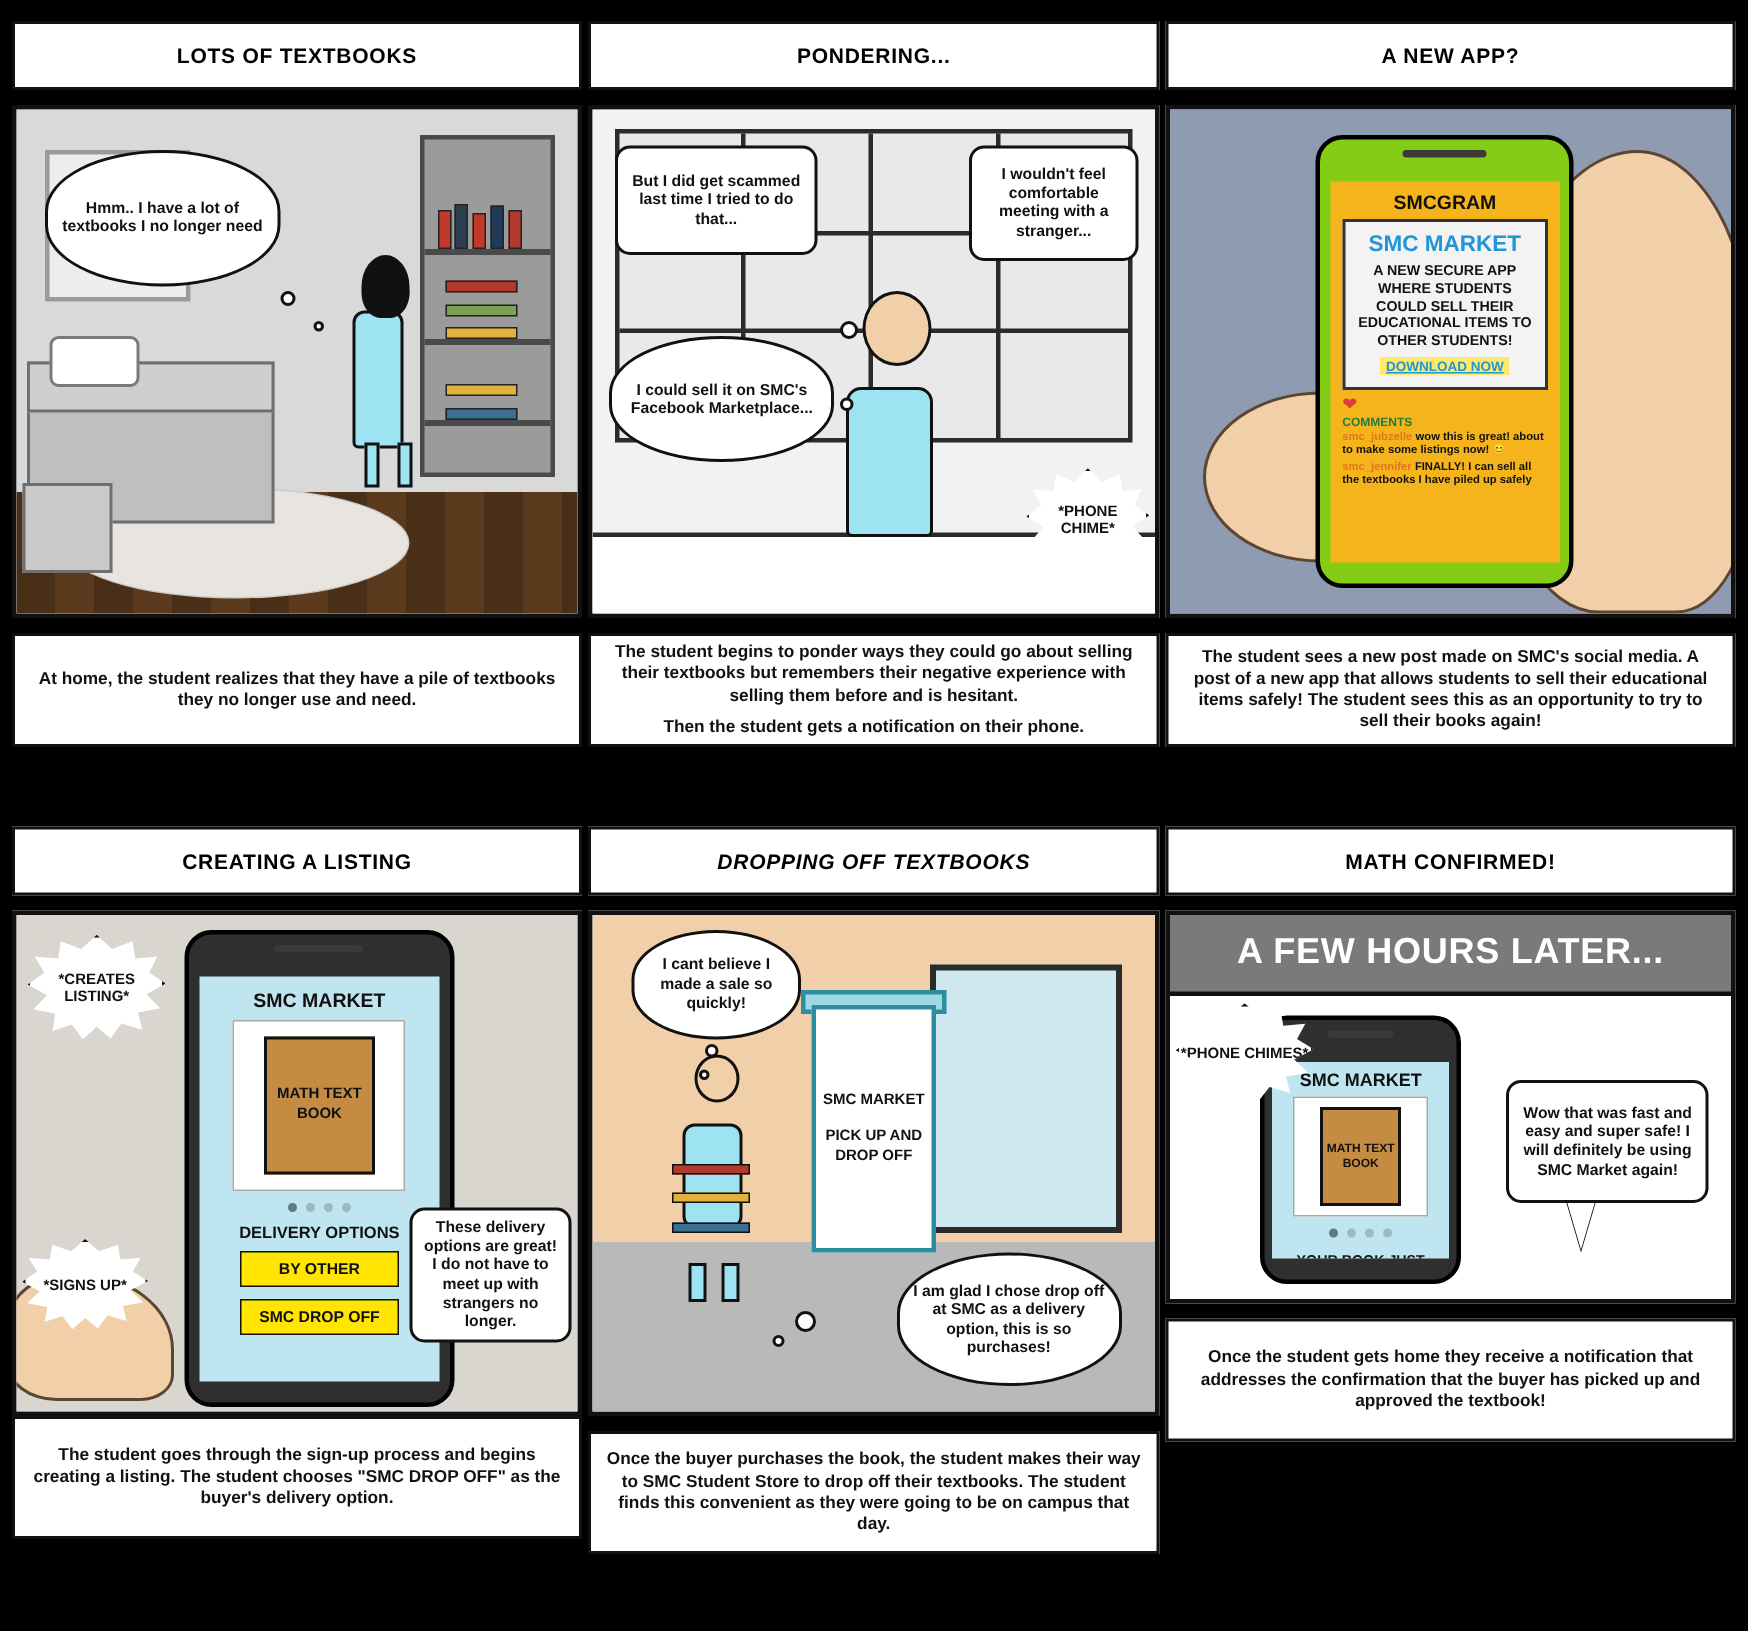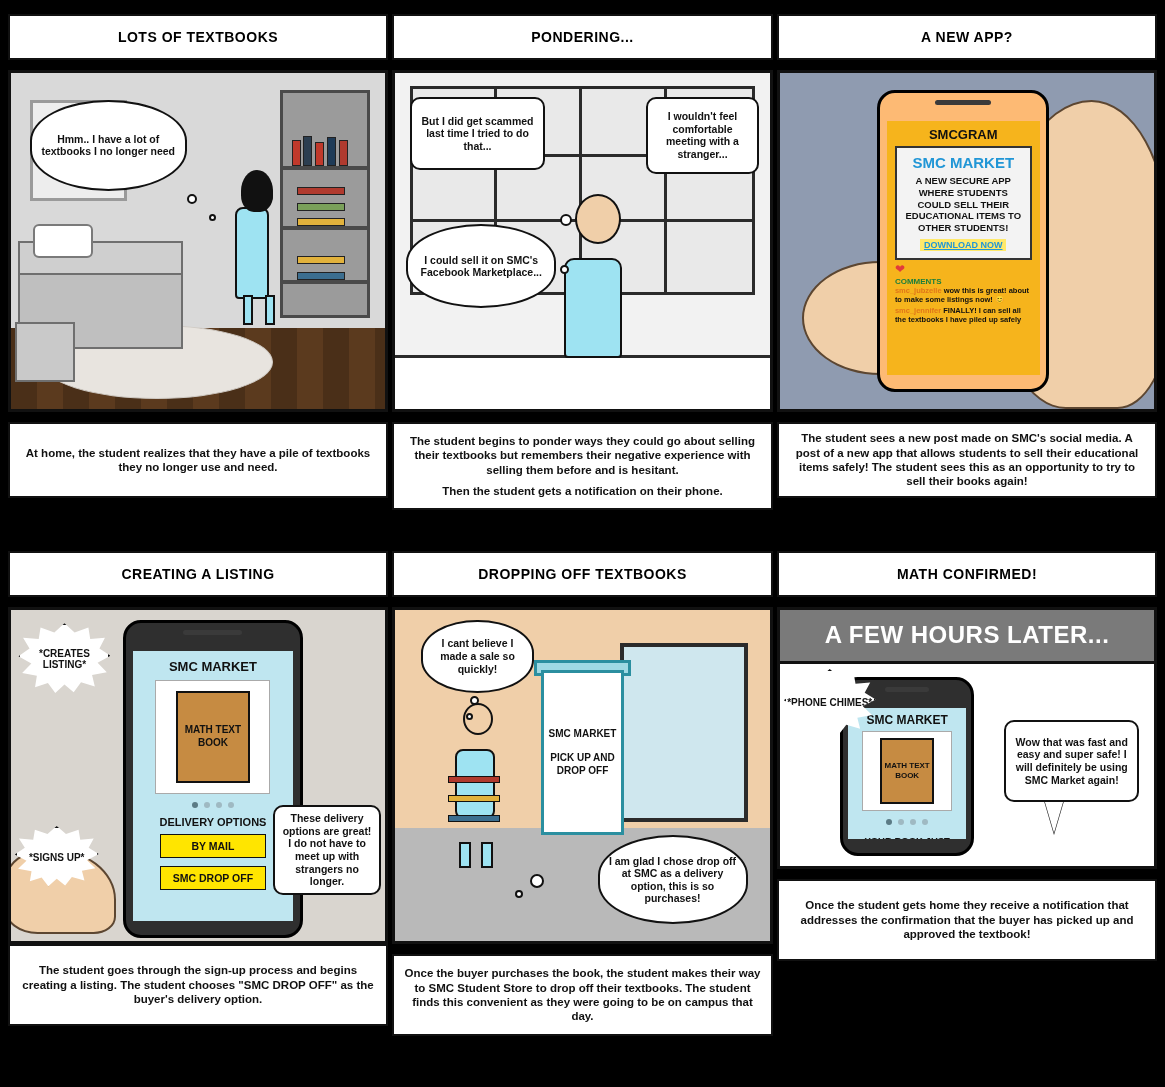--- a/index.html
+++ b/index.html
@@ -121,21 +121,21 @@
   .p2-floor { position:absolute; left:0; right:0; bottom:0; height:16%; background:#ffffff;
               border-top:3px solid #2b2b2b; }
 
   
   .p3-bg { position:absolute; inset:0; background:#8f9bb0; }
   .p3-hand { position:absolute; right:-4%; top:8%; width:46%; height:92%;
              background:#f0cfa9; border:2px solid #5c4631; border-radius:55% 45% 30% 40%; }
   .p3-thumb { position:absolute; left:6%; bottom:10%; width:42%; height:34%;
               background:#f0cfa9; border:2px solid #5c4631; border-radius:50%; }
   .phone {
-    position:absolute; background:#fdba74; border:3px solid #000; border-radius:18px;
+    position:absolute; background:#84cc16; border:3px solid #000; border-radius:18px;
     display:flex; flex-direction:column; align-items:center;
     z-index:3;
   }
   .phone-screen { background:#fff; width:92%; flex:1; margin:16px 0 14px 0; overflow:hidden; }
   .phone-notch { width:34%; height:5px; background:#3a3a3a; border-radius:3px; margin-top:7px; }
 
   .smcgram-head { font-size:13px; font-weight:bold; text-align:center; padding:6px 0 4px; color:#111;}
   .post-card { background:#f3f3f3; border:2px solid #333; margin:0 8px; padding:6px 5px; }
   .post-title { color:#2196d6; font-weight:bold; font-size:15px; text-align:center; margin-bottom:4px; }
   .post-body { font-size:9.5px; font-weight:bold; text-align:center; line-height:1.25; color:#111; }
@@ -261,23 +261,24 @@
                   border:2px solid #111; border-radius:50%;"></div>
       <div style="position:absolute; left:44%; top:29%; width:72px; height:84px; background:#111;
                   border-radius:50% 50% 45% 45%; z-index:-1;"></div>
 
       <div class="bubble rect" style="left:4%; top:7%; width:36%; height:22%;">But I did get scammed last time I tried to do that...</div>
       <div class="bubble rect" style="right:3%; top:7%; width:30%; height:23%;">I wouldn't feel comfortable meeting with a stranger...</div>
       <div class="bubble" style="left:3%; top:45%; width:40%; height:25%;">I could sell it on SMC's Facebook Marketplace...</div>
       <div class="dot" style="left:44%; top:42%; width:12px; height:12px;"></div>
       <div class="dot" style="left:44%; top:57%; width:9px; height:9px;"></div>
 
-    </div>
-
-    <div class="cap-box" style="height:88px; margin-top:10px;">
+      <div class="burst" style="right:1%; bottom:8%; width:82px; height:70px;">*PHONE CHIME*</div>
+    </div>
+
+    <div class="cap-box" style="height:76px; margin-top:10px;">
       <p>The student begins to ponder ways they could go about selling their textbooks but remembers their negative experience with selling them before and is hesitant.</p>
       <p>Then the student gets a notification on their phone.</p>
     </div>
   </div>
 
   <div class="panel-col" style="left:777px; top:14px; width:380px;">
     <div class="title-box" style="height:46px; font-size:14px;">A NEW APP?</div>
 
     <div class="art-box" style="height:342px; margin-top:10px;">
       <div class="p3-bg"></div>
@@ -328,39 +329,39 @@
           <div class="book-card">
             <div class="bookimg">MATH TEXT BOOK</div>
           </div>
           <div class="dots">
             <i class="on"></i>
             <i></i>
             <i></i>
             <i></i>
           </div>
           <div class="delivery-label">DELIVERY OPTIONS</div>
-          <div class="opt-btn">BY MAIL</div>
+          <div class="opt-btn">BY OTHER</div>
           <div class="opt-btn">SMC DROP OFF</div>
         </div>
       </div>
 
       <div class="p4-arm"></div>
 
       <div class="burst" style="left:2%; top:4%; width:92px; height:72px;">*CREATES LISTING*</div>
       <div class="burst" style="left:1%; bottom:16%; width:84px; height:62px;">*SIGNS UP*</div>
       <div class="bubble rect" style="right:1%; bottom:14%; width:29%; height:27%;">These delivery options are great! I do not have to meet up with strangers no longer.</div>
     </div>
 
     <div class="cap-box" style="height:82px; ">
       <p>The student goes through the sign-up process and begins creating a listing. The student chooses "SMC DROP OFF" as the buyer's delivery option.</p>
     </div>
   </div>
 
   <div class="panel-col" style="left:392px; top:551px; width:381px;">
-    <div class="title-box" style="height:46px; font-size:14px;">DROPPING OFF TEXTBOOKS</div>
+    <div class="title-box" style="height:46px; font-size:14px;font-style:italic;">DROPPING OFF TEXTBOOKS</div>
 
     <div class="art-box" style="height:337px; margin-top:10px;">
       <div class="p5-bg"></div>
       <div class="p5-ground"></div>
       <div class="p5-door"></div>
       <div class="p5-sign-top"></div>
       <div class="p5-sign">
         <div>SMC MARKET</div>
         <div style="margin-top:12px;">PICK UP AND DROP OFF</div>
       </div>

